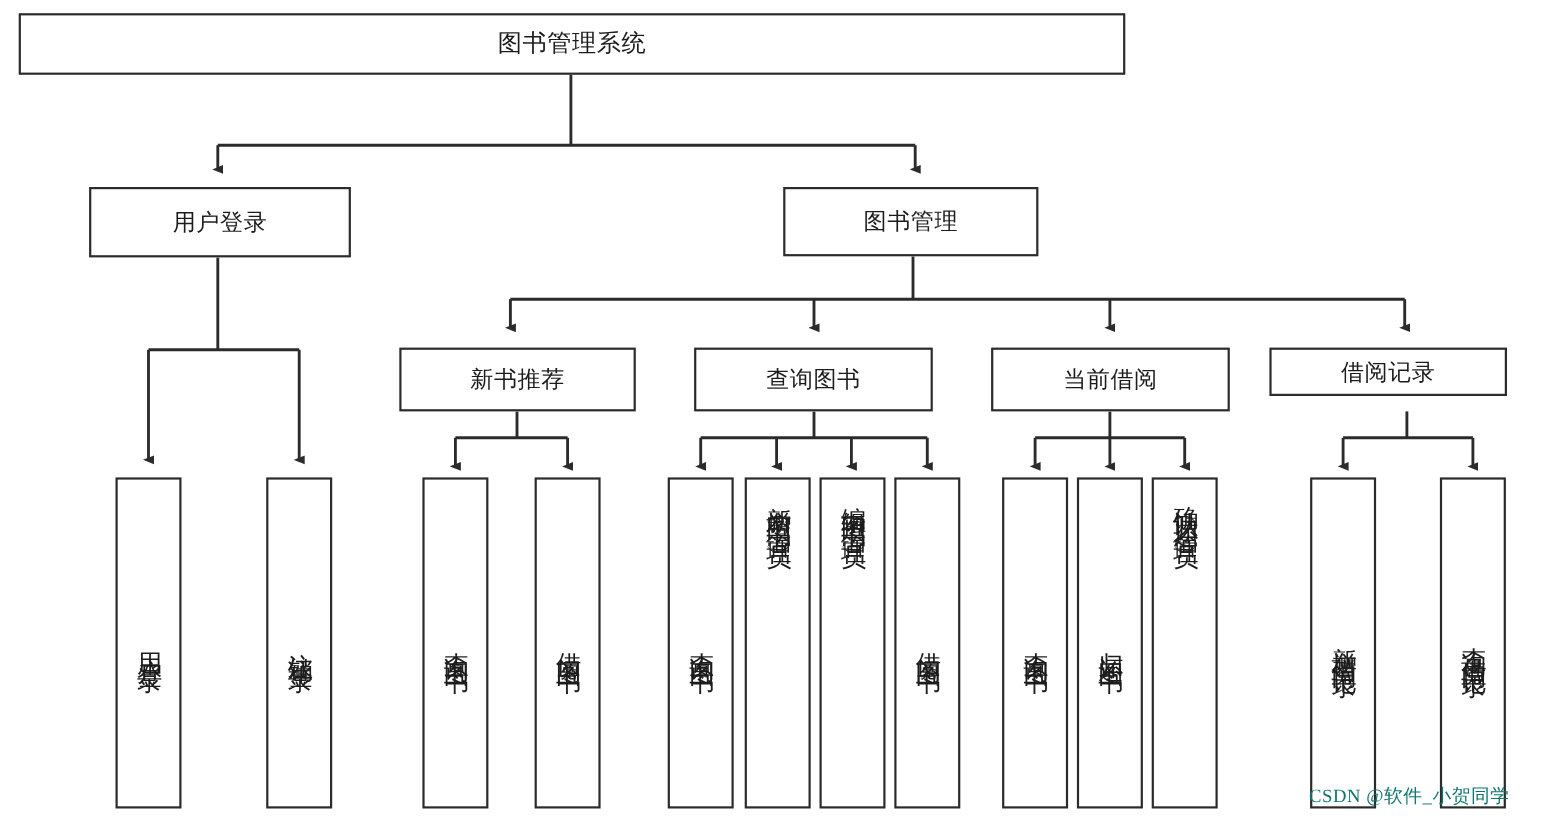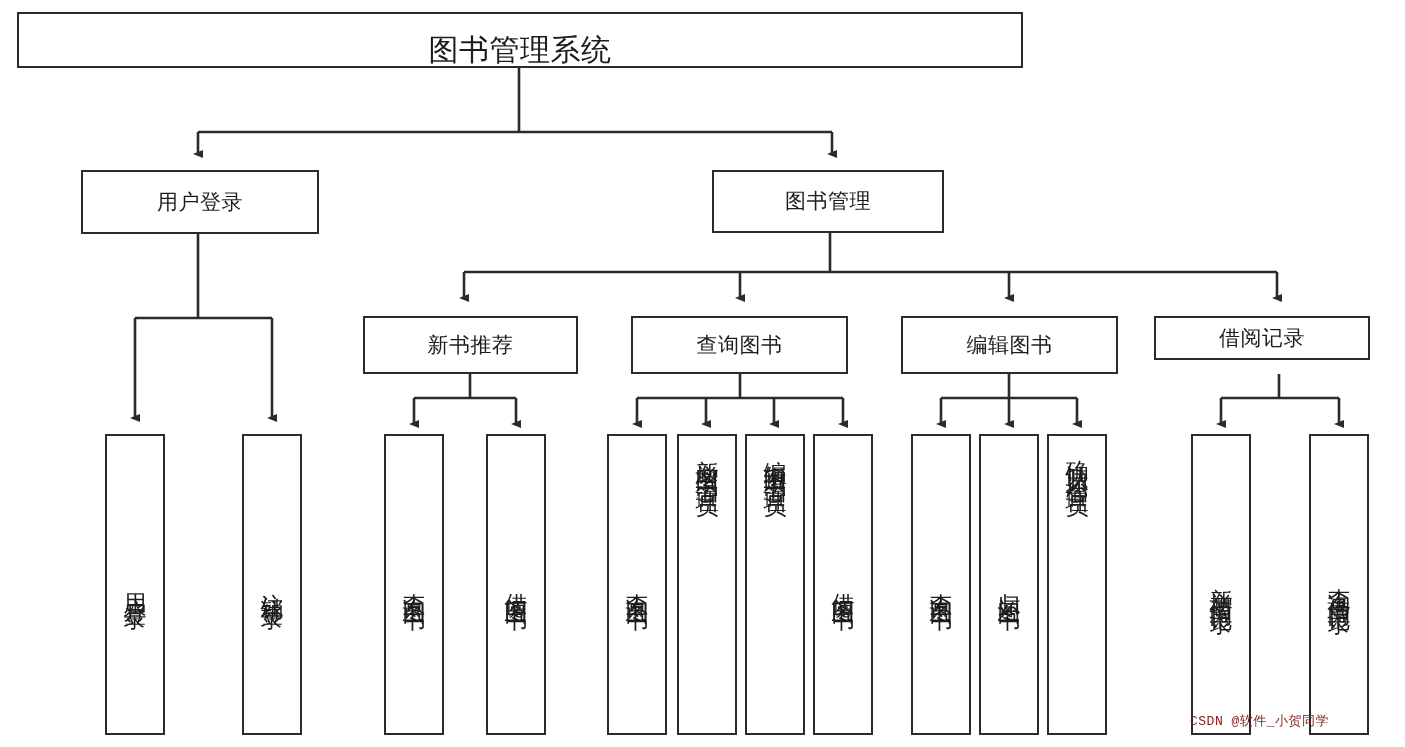--- a/index.html
+++ b/index.html
@@ -36,22 +36,21 @@
     align-items: center;
     justify-content: center;
     color: #1c1c1c;
     line-height: 1.08;
   }
   .node-h {
     font-size: 21px;
     letter-spacing: 0.5px;
   }
   .node-root {
-    font-size: 30px;
-    align-items: flex-end;
+    font-size: 22px;
   }
   .node-v {
     align-items: flex-start;
     justify-content: center;
     padding-top: 6px;
   }
   .node-v .vtext {
     writing-mode: vertical-rl;
     text-orientation: upright;
     font-size: 23px;
@@ -60,25 +59,25 @@
     white-space: nowrap;
   }
   .node-v.center-ish {
     align-items: center;
     padding-top: 0;
   }
   .watermark {
     position: absolute;
     left: 1190px;
     top: 712px;
-    font-size: 13px;
-    color: #7f1d1d;
+    font-size: 17px;
+    color: #0f766e;
     letter-spacing: 0.5px;
     white-space: nowrap;
-    font-family: Liberation Mono, monospace;
+    font-family: Liberation Serif, serif;
   }
 </style>
 </head>
 <body>
 
 <div id="diagram-root">
 
   <svg class="edges" viewBox="0 0 1405 747" xmlns="http://www.w3.org/2000/svg">
     <defs>
       <marker id="arrow" markerWidth="10" markerHeight="10" refX="5" refY="5" orient="auto" markerUnits="userSpaceOnUse">
@@ -143,21 +142,21 @@
     <span>图书管理</span>
   </div>
 
   <div class="node node-h" style="left:363px; top:316px; width:215px; height:58px;">
     <span>新书推荐</span>
   </div>
   <div class="node node-h" style="left:631px; top:316px; width:217px; height:58px;">
     <span>查询图书</span>
   </div>
   <div class="node node-h" style="left:901px; top:316px; width:217px; height:58px;">
-    <span>编辑图书</span>
+    <span>当前借阅</span>
   </div>
   <div class="node node-h" style="left:1136px; top:316px; width:216px; height:44px;margin-left:18px;">
     <span>借阅记录</span>
   </div>
 
   <div class="node node-v center-ish" style="left:105px; top:434px; width:60px; height:301px;">
     <span class="vtext">用户登录</span>
   </div>
   <div class="node node-v center-ish" style="left:242px; top:434px; width:60px; height:301px;">
     <span class="vtext">注销登录</span>

